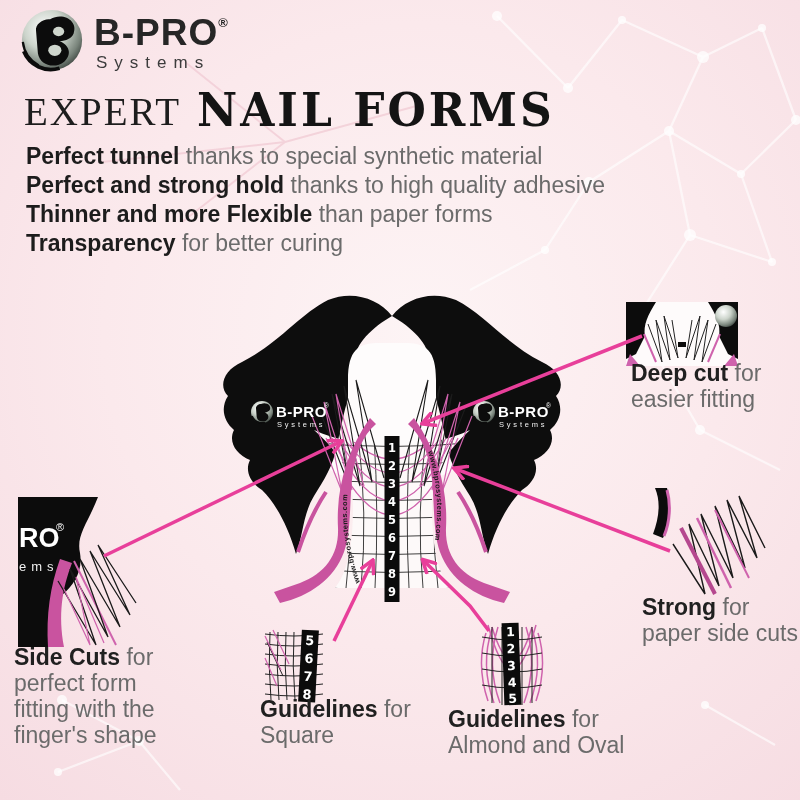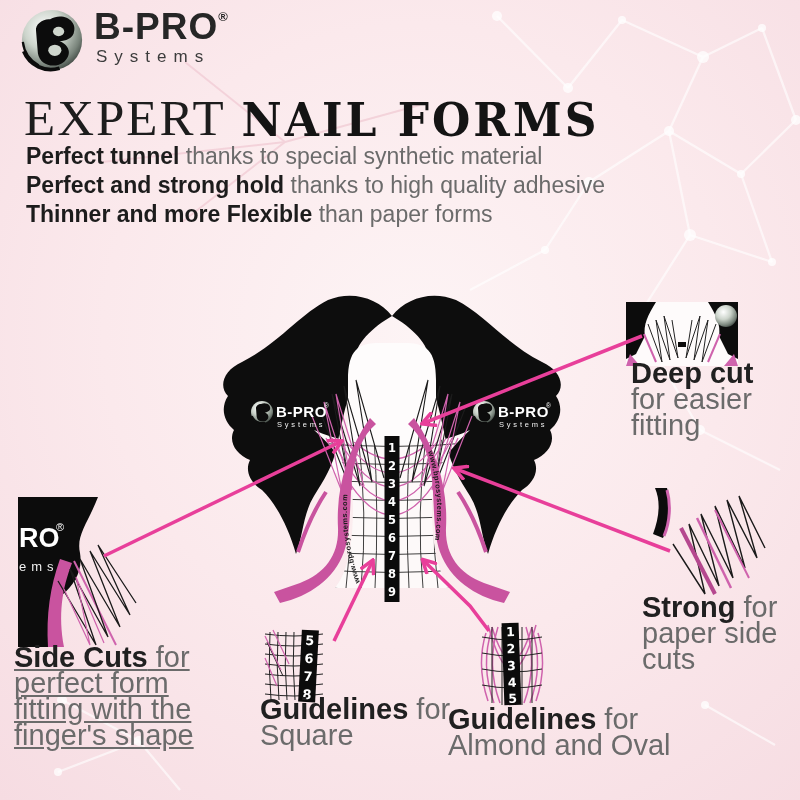--- a/index.html
+++ b/index.html
@@ -6,34 +6,34 @@
   .stage{
     position:relative;width:800px;height:800px;overflow:hidden;
     background:radial-gradient(circle at 52% 42%, #fdf4f5 0%, #fbe9ec 50%, #f6dce2 100%);
     font-family:"Liberation Sans", sans-serif;
   }
   svg{display:block;}
   .abs{position:absolute;}
   
   .brand{position:absolute;left:20px;top:8px;display:flex;align-items:flex-start;}
   .brand-mark{width:64px;height:64px;}
-  .brand-text{margin-left:10px;line-height:1;}
+  .brand-text{margin-left:10px;margin-top:6px;line-height:1;}
   .brand-name{font-size:37px;font-weight:800;letter-spacing:1px;color:#262626;}
   .brand-name sup{font-size:13px;vertical-align:18px;font-weight:700;}
   .brand-tagline{font-size:17px;letter-spacing:7px;color:#3c3c3c;margin-top:3px;margin-left:2px;}
   
   .title{position:absolute;left:24px;top:78px;margin:0;display:flex;align-items:baseline;gap:16px;white-space:nowrap;}
-  .t-light{font-family:"Liberation Serif",serif;font-weight:400;font-size:51px;letter-spacing:2px;color:#1d1d1d;margin-top:11px;}
+  .t-light{font-family:"Liberation Serif",serif;font-weight:400;font-size:39px;letter-spacing:2px;color:#1d1d1d;margin-top:11px;}
   .t-heavy{font-family:"DejaVu Serif",serif;font-weight:900;font-size:44px;letter-spacing:3px;color:#141414;transform:scaleY(1.05);}
   
   .features{position:absolute;left:18px;top:134px;margin:8px;padding:0;list-style:none;}
   .features li{font-size:23px;line-height:29px;color:#6b6b6b;white-space:nowrap;}
   .features b{color:#1c1c1c;font-weight:700;}
   
-  .co-text{position:absolute;margin:0;font-size:29px;line-height:26px;color:#6b6b6b;}
+  .co-text{position:absolute;margin:0;font-size:23px;line-height:26px;color:#6b6b6b;}
   .co-text b{color:#202020;font-weight:700;}
   .noptr{pointer-events:none;}
 </style>
 </head>
 <body>
 
 <div class="stage">
 
   <svg class="abs noptr" width="800" height="800" viewBox="0 0 800 800" style="left:0;top:0;">
     <g stroke="#f2cdd6" stroke-width="2" opacity="0.8">
@@ -114,20 +114,21 @@
 
   <h1 class="title">
     <span class="t-light">EXPERT</span>
     <span class="t-heavy">NAIL FORMS</span>
   </h1>
 
   <ul class="features">
     <li><span></span><b>Perfect tunnel</b><span> thanks to special synthetic material</span></li>
     <li><span></span><b>Perfect and strong hold</b><span> thanks to high quality adhesive</span></li>
     <li><span></span><b>Thinner and more Flexible</b><span> than paper forms</span></li>
+    <li><span></span><b>Transparency</b><span> for better curing</span></li>
   </ul>
 
   <svg class="abs noptr" width="390" height="322" viewBox="0 0 390 322" style="left:200px;top:290px;">
     <defs>
       <radialGradient id="sphereSm" cx="38%" cy="32%" r="75%">
         <stop offset="0%" stop-color="#ffffff"></stop>
           <stop offset="45%" stop-color="#ccd4cb"></stop>
         <stop offset="80%" stop-color="#79847b"></stop>
           <stop offset="100%" stop-color="#39413c"></stop>
       </radialGradient>
@@ -239,21 +240,21 @@
   <svg class="abs noptr" width="126" height="150" viewBox="0 0 126 150" style="left:18px;top:497px;">
     <path d="M0,0 L80,0 C70,26 58,38 62,56 C65,74 56,88 44,98 C38,118 34,134 32,150 L0,150 Z" fill="#0c0c0c"></path>
     <text x="1" y="50" font-size="27" font-weight="bold" fill="#ffffff">RO</text>
     <text x="38" y="34" font-size="11" fill="#ffffff">®</text>
     <text x="1" y="74" font-size="13" letter-spacing="5" fill="#f0f0f0">ems</text>
     <path d="M42,62 C32,90 28,118 30,150 L46,150 C40,118 44,92 54,66 Z" fill="#c9539f"></path>
     <path d="M56,64 L98,148" stroke="#cf63ad" stroke-width="2" fill="none"></path>
     <path d="M40,84 L78,148 L52,72 L90,140 L62,62 L102,130 L72,54 L112,118 L80,48 L118,106" stroke="#1a1a1a" stroke-width="1.3" fill="none"></path>
     <path d="M46,92 L72,148 L58,80 L86,146" stroke="#cf63ad" stroke-width="1.2" fill="none"></path>
   </svg>
-  <p class="co-text" style="left:14px;top:644px;width:182px;text-decoration:underline;">
+  <p class="co-text" style="left:14px;top:644px;width:182px;">
     <b>Side Cuts</b><span> for perfect form fitting with the finger's shape</span>
   </p>
 
   <svg class="abs noptr" width="64" height="76" viewBox="0 0 64 76" style="left:263px;top:628px;">
     <g stroke="#222222" stroke-width="1" fill="none">
       <path d="M2,6 Q31,10 60,6"></path>
         <path d="M2,16 Q31,20 60,16"></path>
         <path d="M2,26 Q31,30 60,26"></path>
       <path d="M2,36 Q31,40 60,36"></path>
         <path d="M2,46 Q31,50 60,46"></path>

